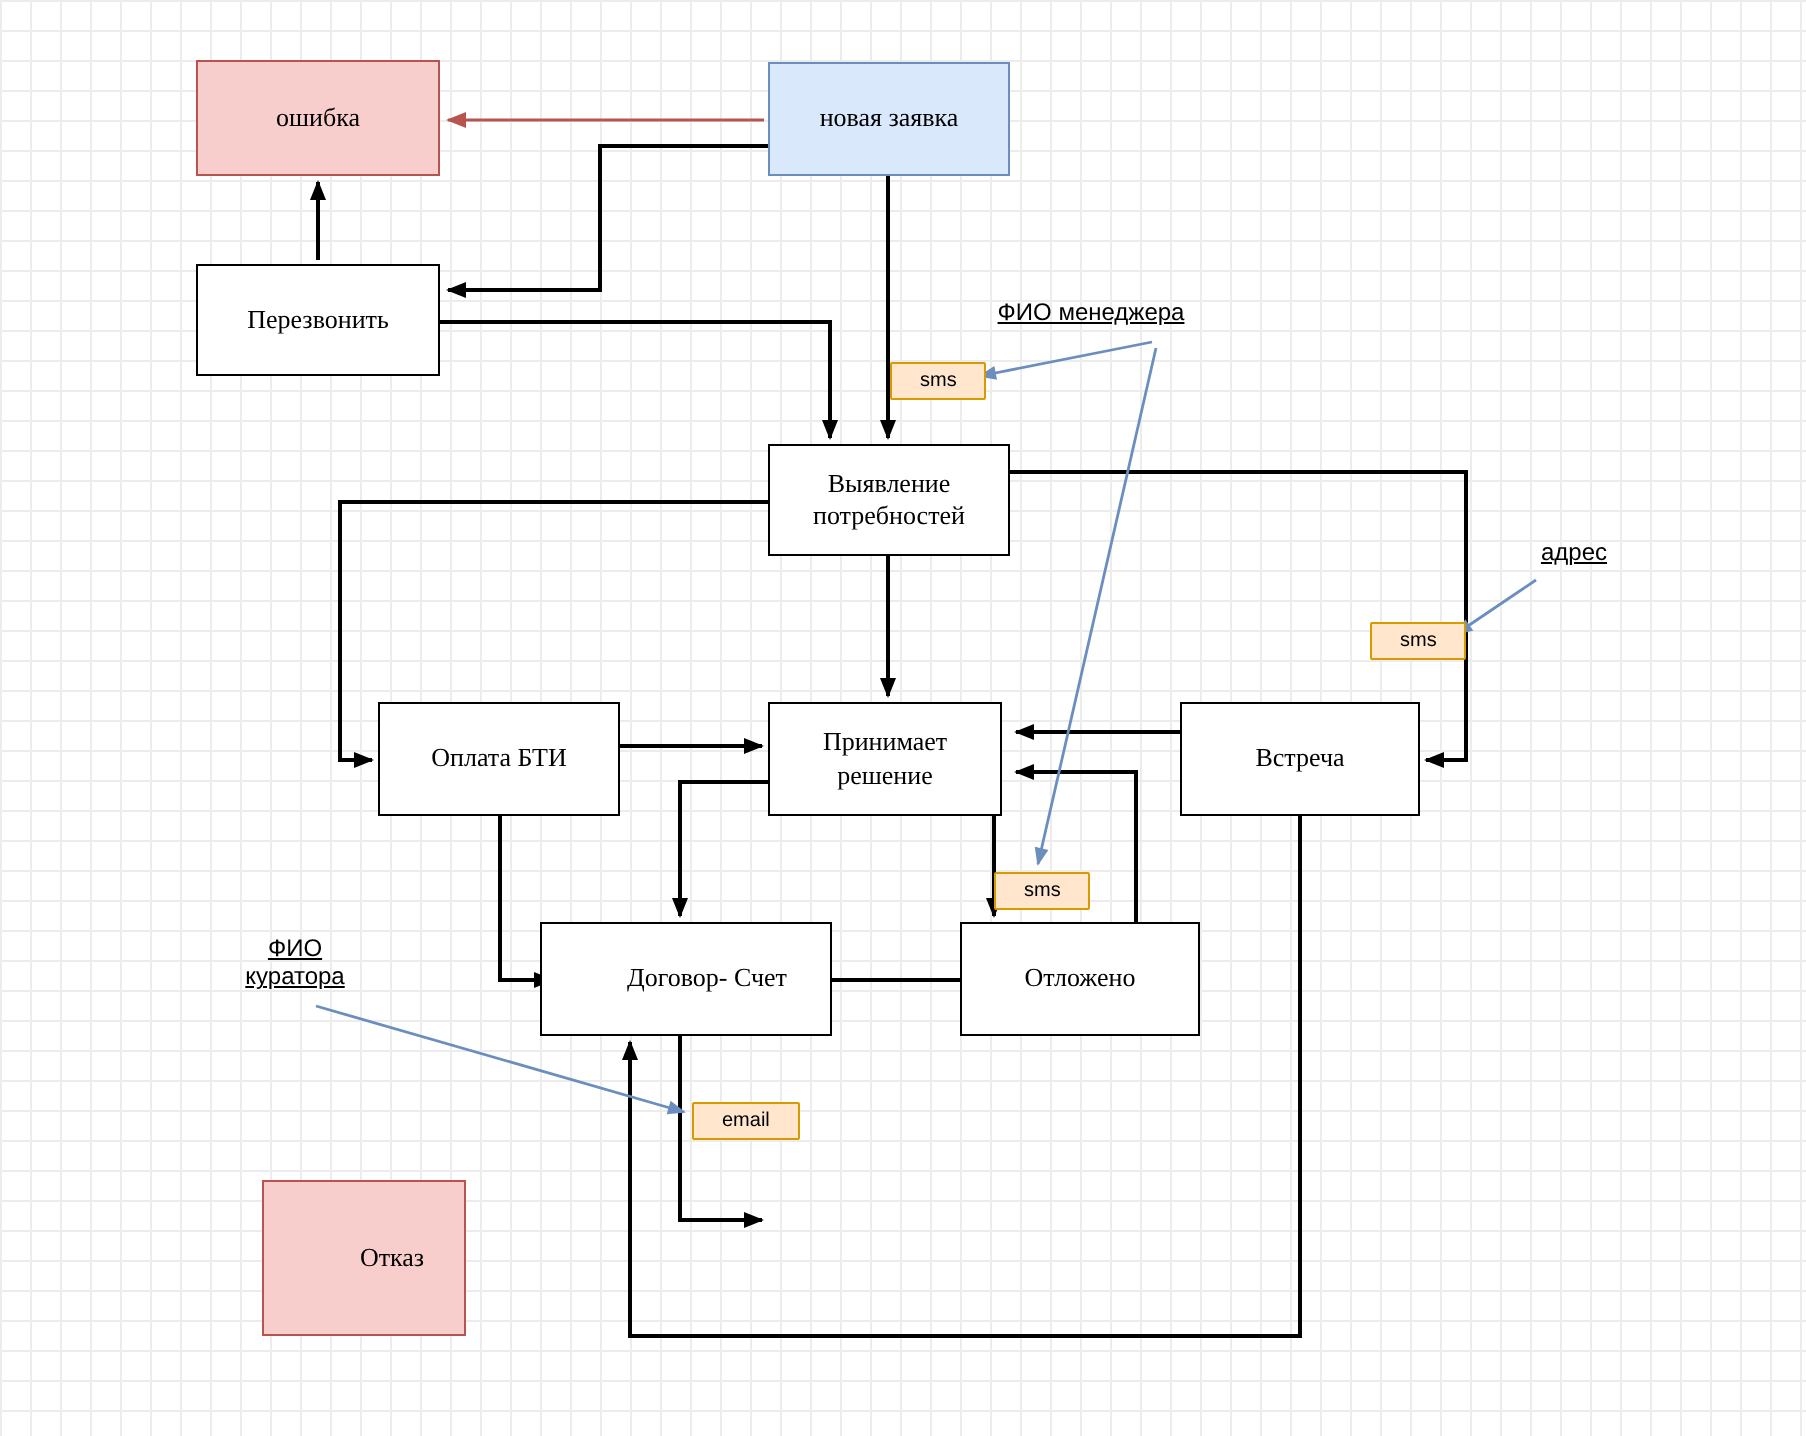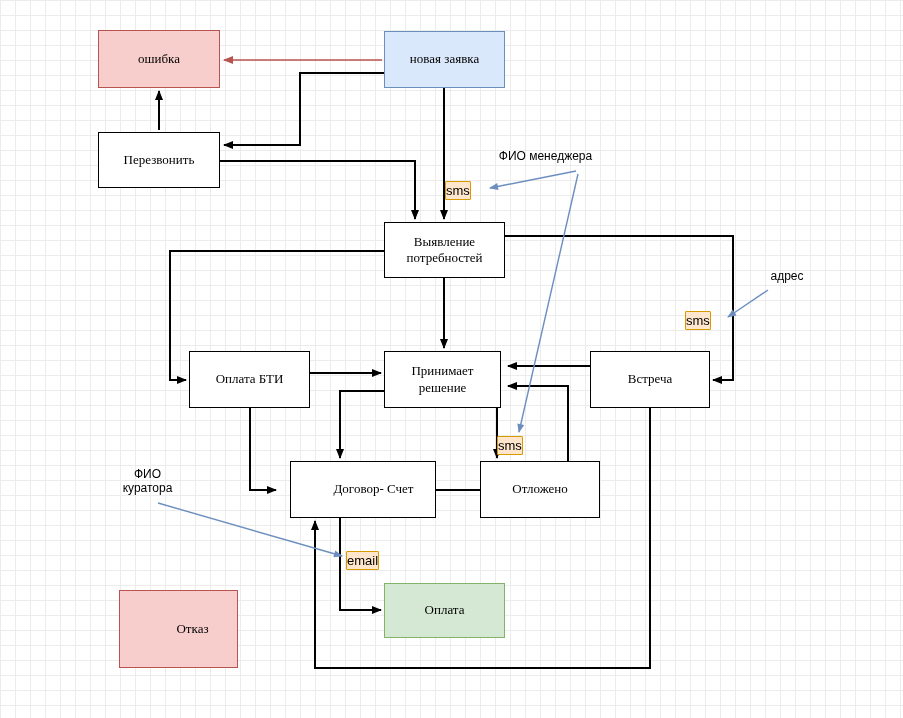--- a/index.html
+++ b/index.html
@@ -16,27 +16,27 @@
   svg.wires { position:absolute; left:0; top:0; width:903px; height:718px; }
   .node {
     position:absolute; display:flex; align-items:center; justify-content:center;
     text-align:center; font-size:13px; line-height:1.25; color:#000;
     background:#ffffff; border:1px solid #000000; padding:3px;font-family:Liberation Serif, serif;
   }
   .node.red   { background:#f8cecc; border-color:#b85450; }
   .node.blue  { background:#dae8fc; border-color:#6c8ebf; }
   .node.green { background:#d5e8d4; border-color:#82b366; }
   .badge {
-    position:absolute; font-size:13px; line-height:15px; color:#000;
-    background:#ffe6cc; border:1px solid #d79b00; padding:1px 0; border-radius:1px;
+    position:absolute; font-size:10px; line-height:15px; color:#000;
+    background:#ffe6cc; border:1px solid #d79b00; padding:1px 14px; border-radius:1px;
     text-align:center;
   }
   .note {
     position:absolute; font-size:12px; color:#000; text-align:center;
-    white-space:pre-line; line-height:1.2;
+    white-space:pre-line; line-height:1.2;text-decoration:underline;
   }
 </style>
 </head>
 <body>
 
 <div class="canvas">
 
   <svg class="wires" viewBox="0 0 903 718" xmlns="http://www.w3.org/2000/svg">
     <defs>
       <marker id="mB" markerUnits="userSpaceOnUse" markerWidth="12" markerHeight="10" refX="10" refY="5" orient="auto">
@@ -75,24 +75,23 @@
     <path d="M158 503 L342 556" fill="none" stroke="#6c8ebf" stroke-width="1.4" marker-end="url(#mA)"></path>
   </svg>
 
   <div class="node red" style="left:98px;  top:30px;  width:122px; height:58px;">ошибка</div>
   <div class="node blue" style="left:384px; top:31px;  width:121px; height:57px;text-align:right;">новая заявка</div>
   <div class="node" style="left:98px;  top:132px; width:122px; height:56px;">Перезвонить</div>
   <div class="node" style="left:384px; top:222px; width:121px; height:56px;">Выявление потребностей</div>
   <div class="node" style="left:189px; top:351px; width:121px; height:57px;">Оплата БТИ</div>
   <div class="node" style="left:384px; top:351px; width:117px; height:57px;">Принимает решение</div>
   <div class="node" style="left:590px; top:351px; width:120px; height:57px;">Встреча</div>
-  <div class="node" style="left:290px; top:461px; width:146px; height:57px;padding-left:24px;">Договор- Счет</div>
+  <div class="node" style="left:270px; top:461px; width:146px; height:57px;padding-left:24px;">Договор- Счет</div>
   <div class="node" style="left:480px; top:461px; width:120px; height:57px;">Отложено</div>
-  <div class="node green" style="left:384px; top:583px; width:121px; height:55px;">Оплата</div>
-  <div class="node red" style="left:119px; top:590px; width:119px; height:78px;padding-left:31px;">Отказ</div>
+  <div class="node red" style="left:131px; top:590px; width:102px; height:78px;padding-left:31px;">Отказ</div>
 
   <div class="badge" style="left:445px; top:181px;">sms</div>
   <div class="badge" style="left:685px; top:311px;">sms</div>
   <div class="badge" style="left:497px; top:436px;">sms</div>
   <div class="badge" style="left:346px; top:551px;">email</div>
 
   <div class="note" style="left:488px; top:149px; width:115px;">ФИО менеджера</div>
   <div class="note" style="left:762px; top:269px; width:50px;">адрес</div>
   <div class="note" style="left:105px; top:467px; width:85px;">ФИО
 куратора</div>

